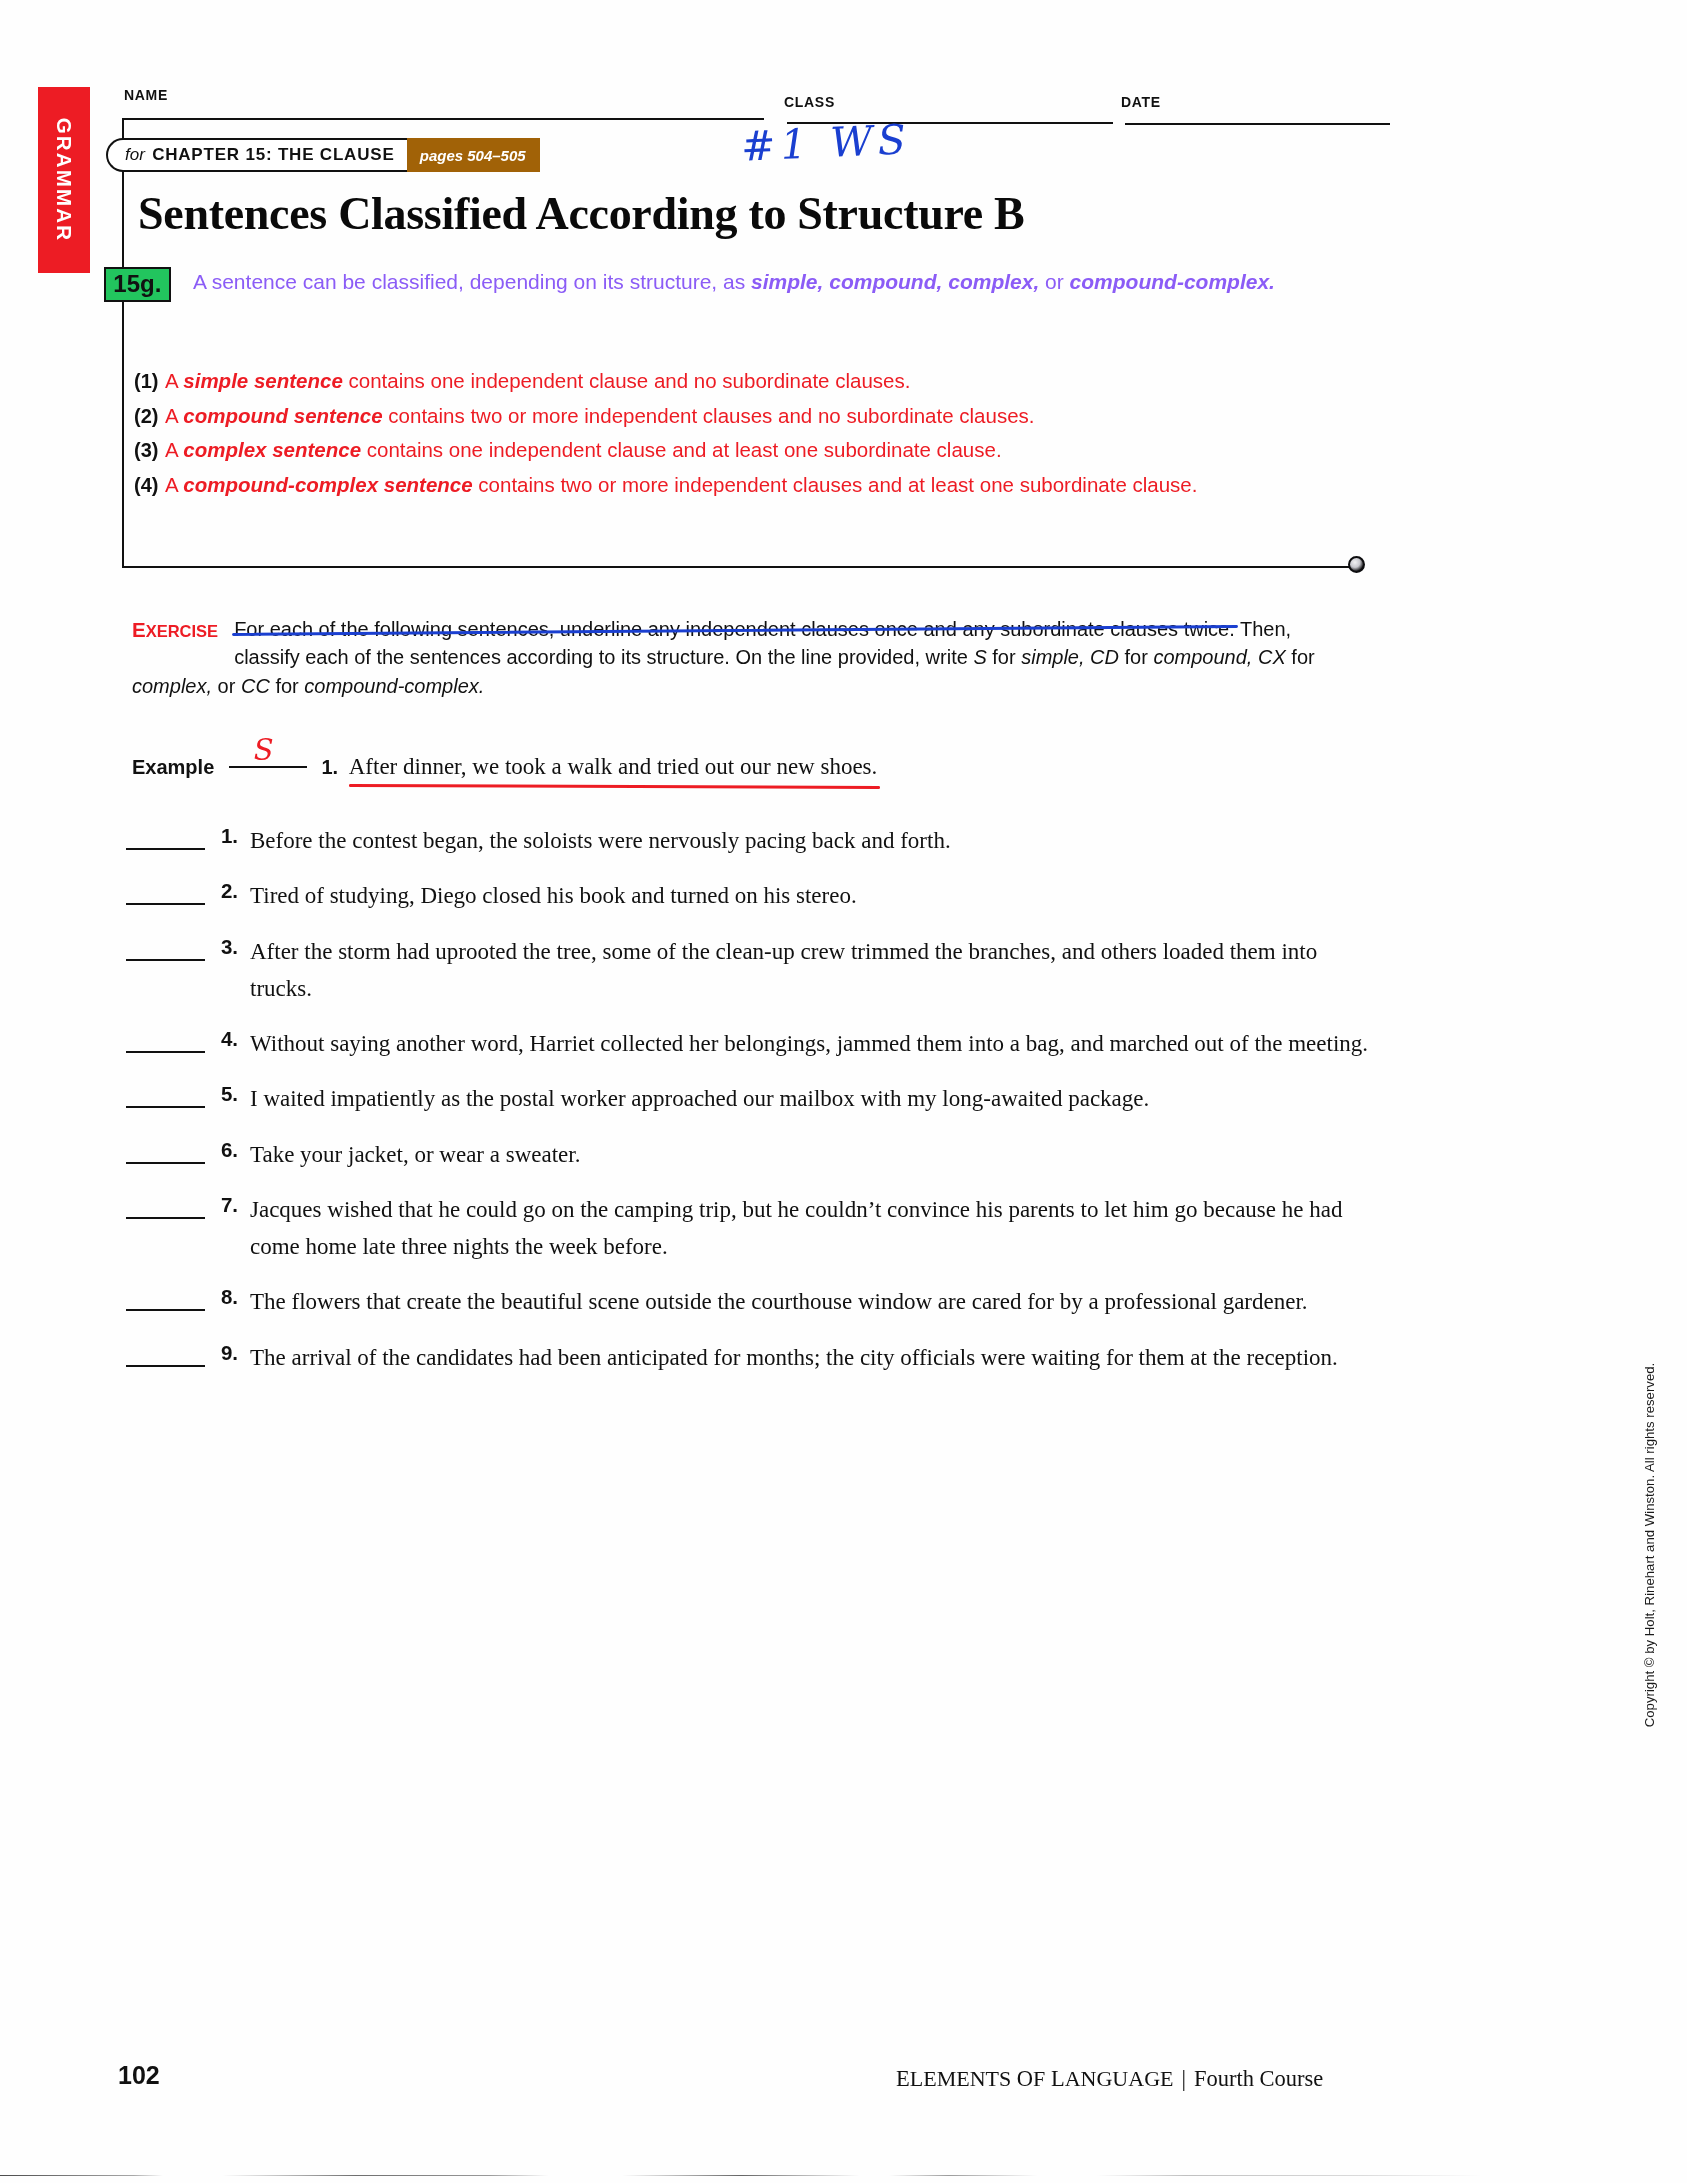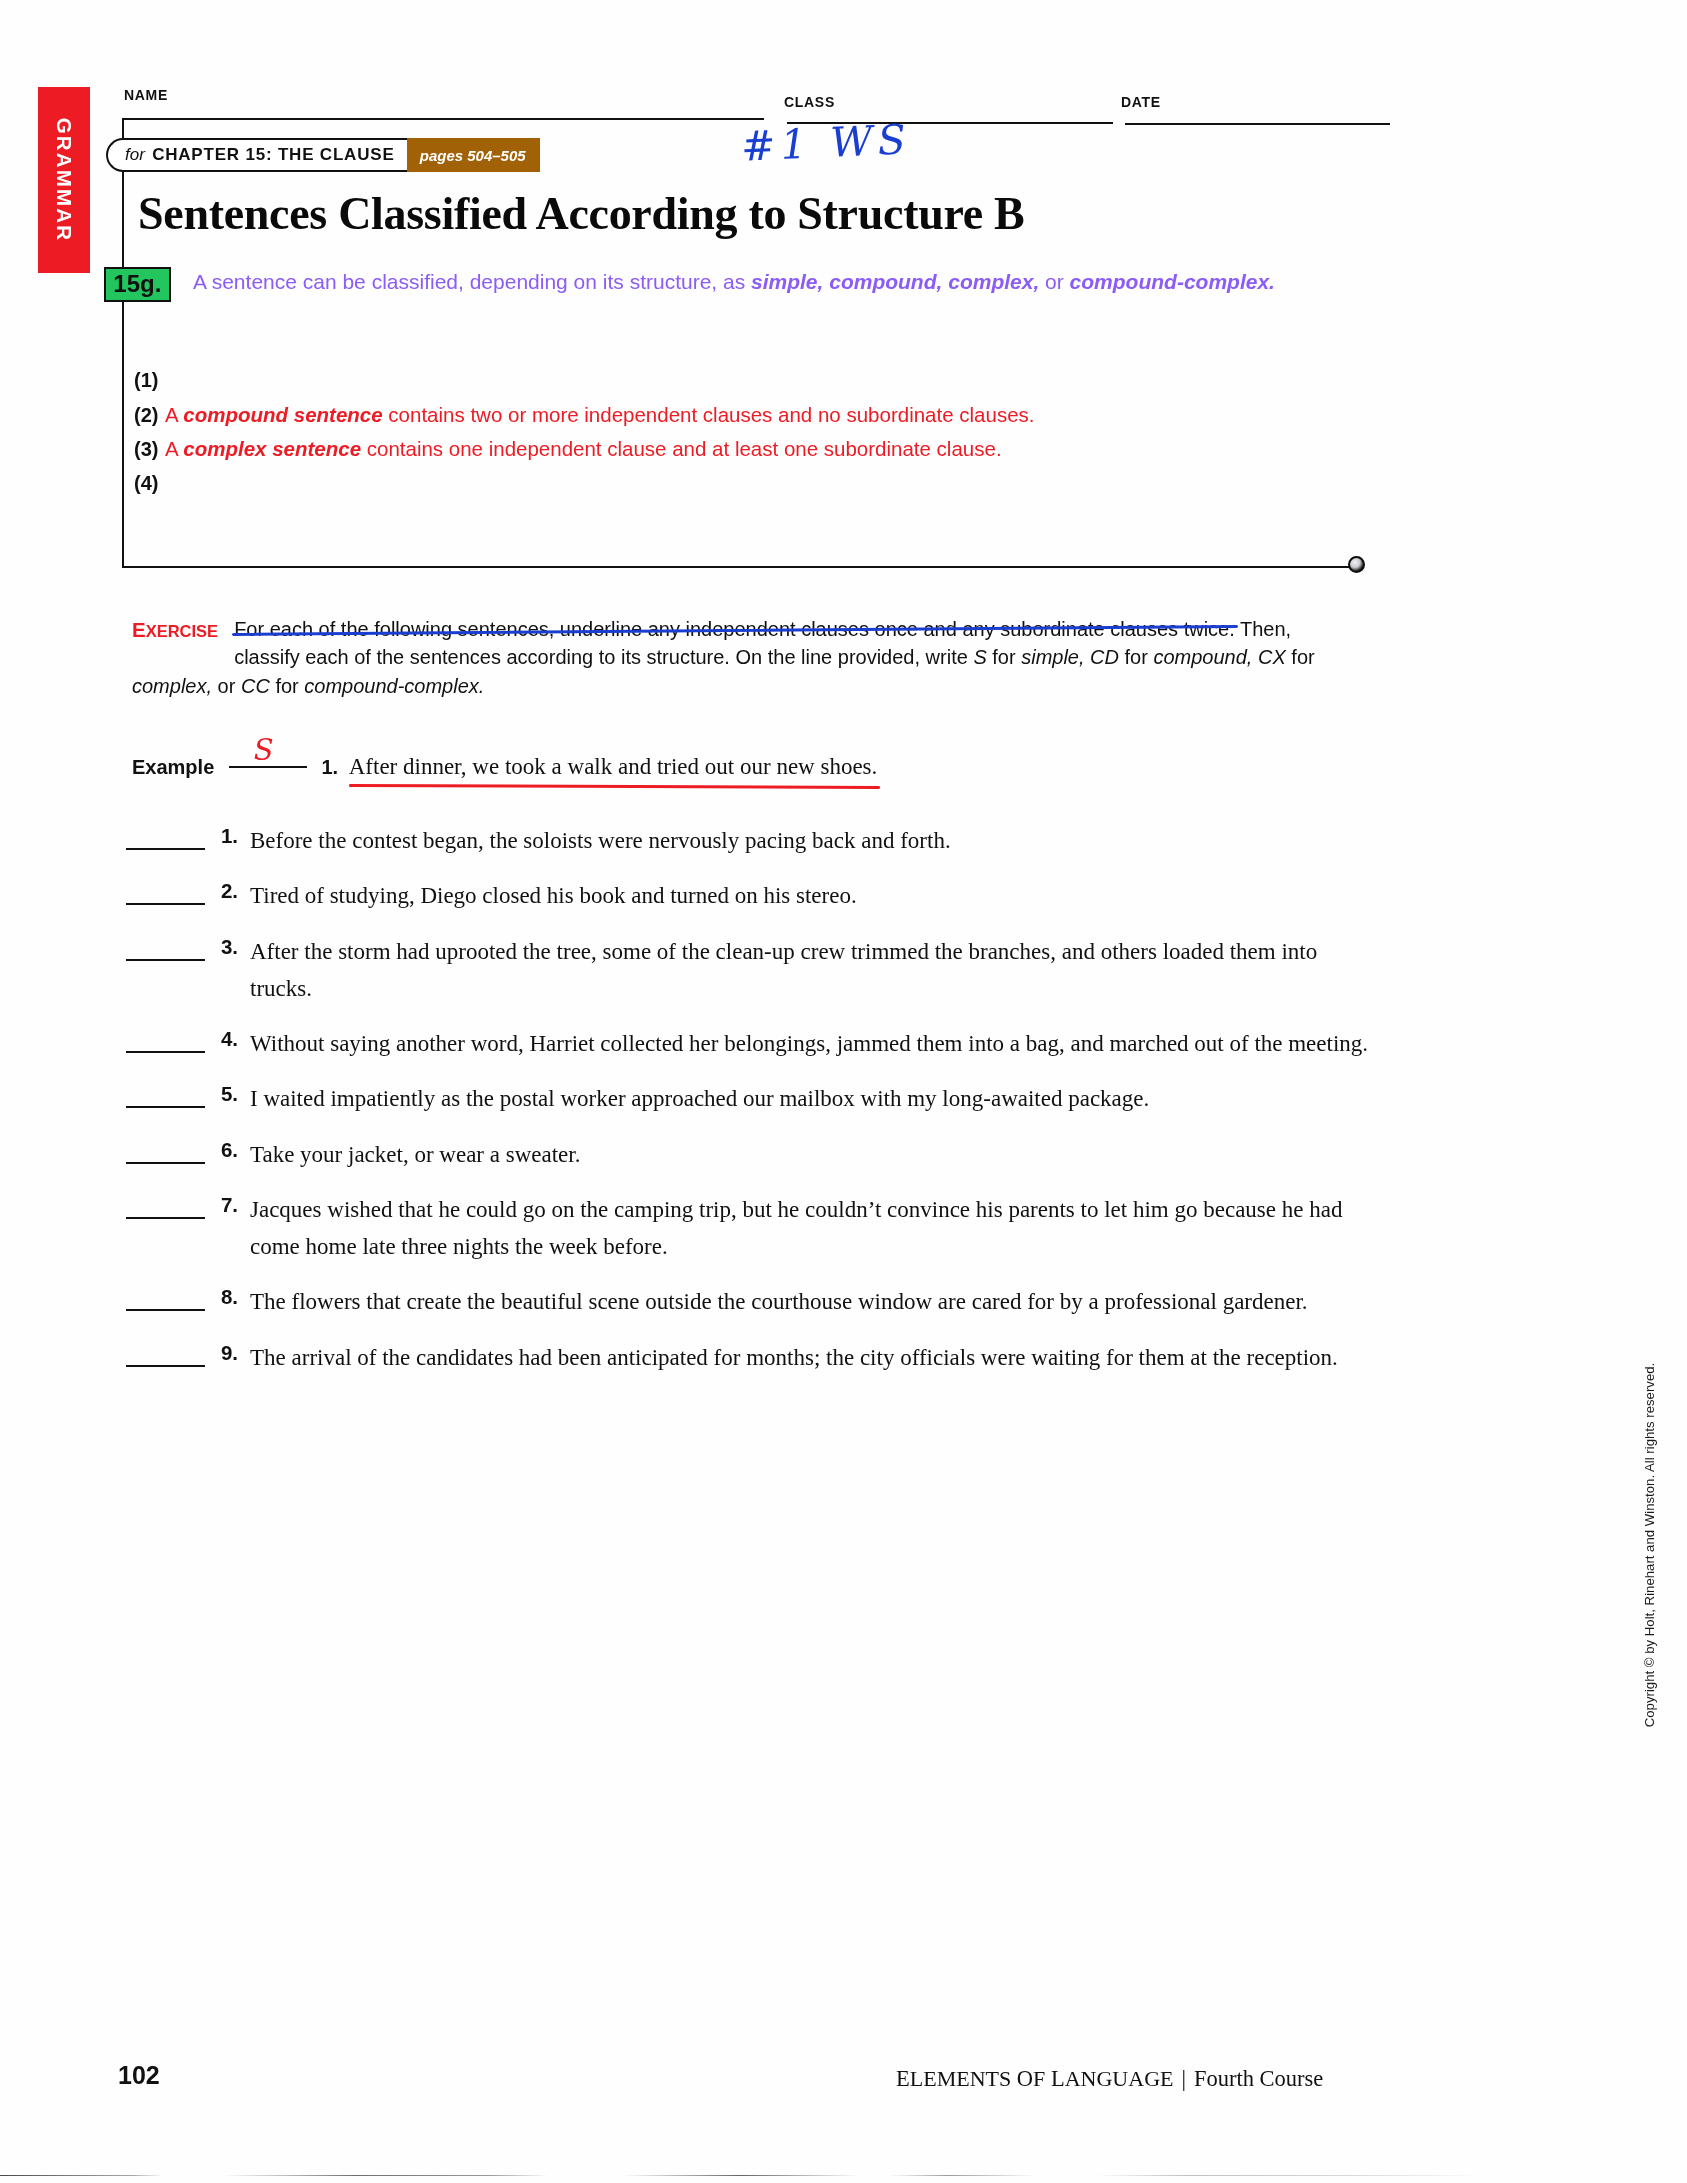--- a/index.html
+++ b/index.html
@@ -487,31 +487,33 @@
 
   <div id="rule-tag">15g.</div>
 
   <div id="rule-body">
     <div id="rule-statement"><span>A sentence can be classified, depending on its structure, as </span><b>simple, compound, complex,</b><span> or </span><b>compound-complex.</b></div>
   </div>
 
   <div id="rule-list">
     <div class="ritem">
       <span class="rnum">(1)</span>
+      <span class="rtext"><span>A </span><b>simple sentence</b><span> contains one independent clause and no subordinate clauses.</span></span>
     </div>
     <div class="ritem">
       <span class="rnum">(2)</span>
       <span class="rtext"><span>A </span><b>compound sentence</b><span> contains two or more independent clauses and no subordinate clauses.</span></span>
     </div>
     <div class="ritem">
       <span class="rnum">(3)</span>
       <span class="rtext"><span>A </span><b>complex sentence</b><span> contains one independent clause and at least one subordinate clause.</span></span>
     </div>
     <div class="ritem">
       <span class="rnum">(4)</span>
+      <span class="rtext"><span>A </span><b>compound-complex sentence</b><span> contains two or more independent clauses and at least one subordinate clause.</span></span>
     </div>
   </div>
 
   <div id="exercise">
     <div id="exercise-label"><span>E</span><span class="small-caps">XERCISE</span></div>
     <div id="exercise-text"><span class="struck">For each of the following sentences, underline any independent clauses once and any subordinate clauses twice.</span><span> Then, classify each of the sentences according to its structure.  On the line provided, write </span><i>S</i><span> for </span><i>simple,</i><i> CD</i><span> for </span><i>compound,</i><i> CX</i><span> for </span><i>complex,</i><span> or </span><i>CC</i><span> for </span><i>compound-complex.</i></div>
   </div>
 
   <div id="example-row">
     <span class="ex-label">Example</span>

